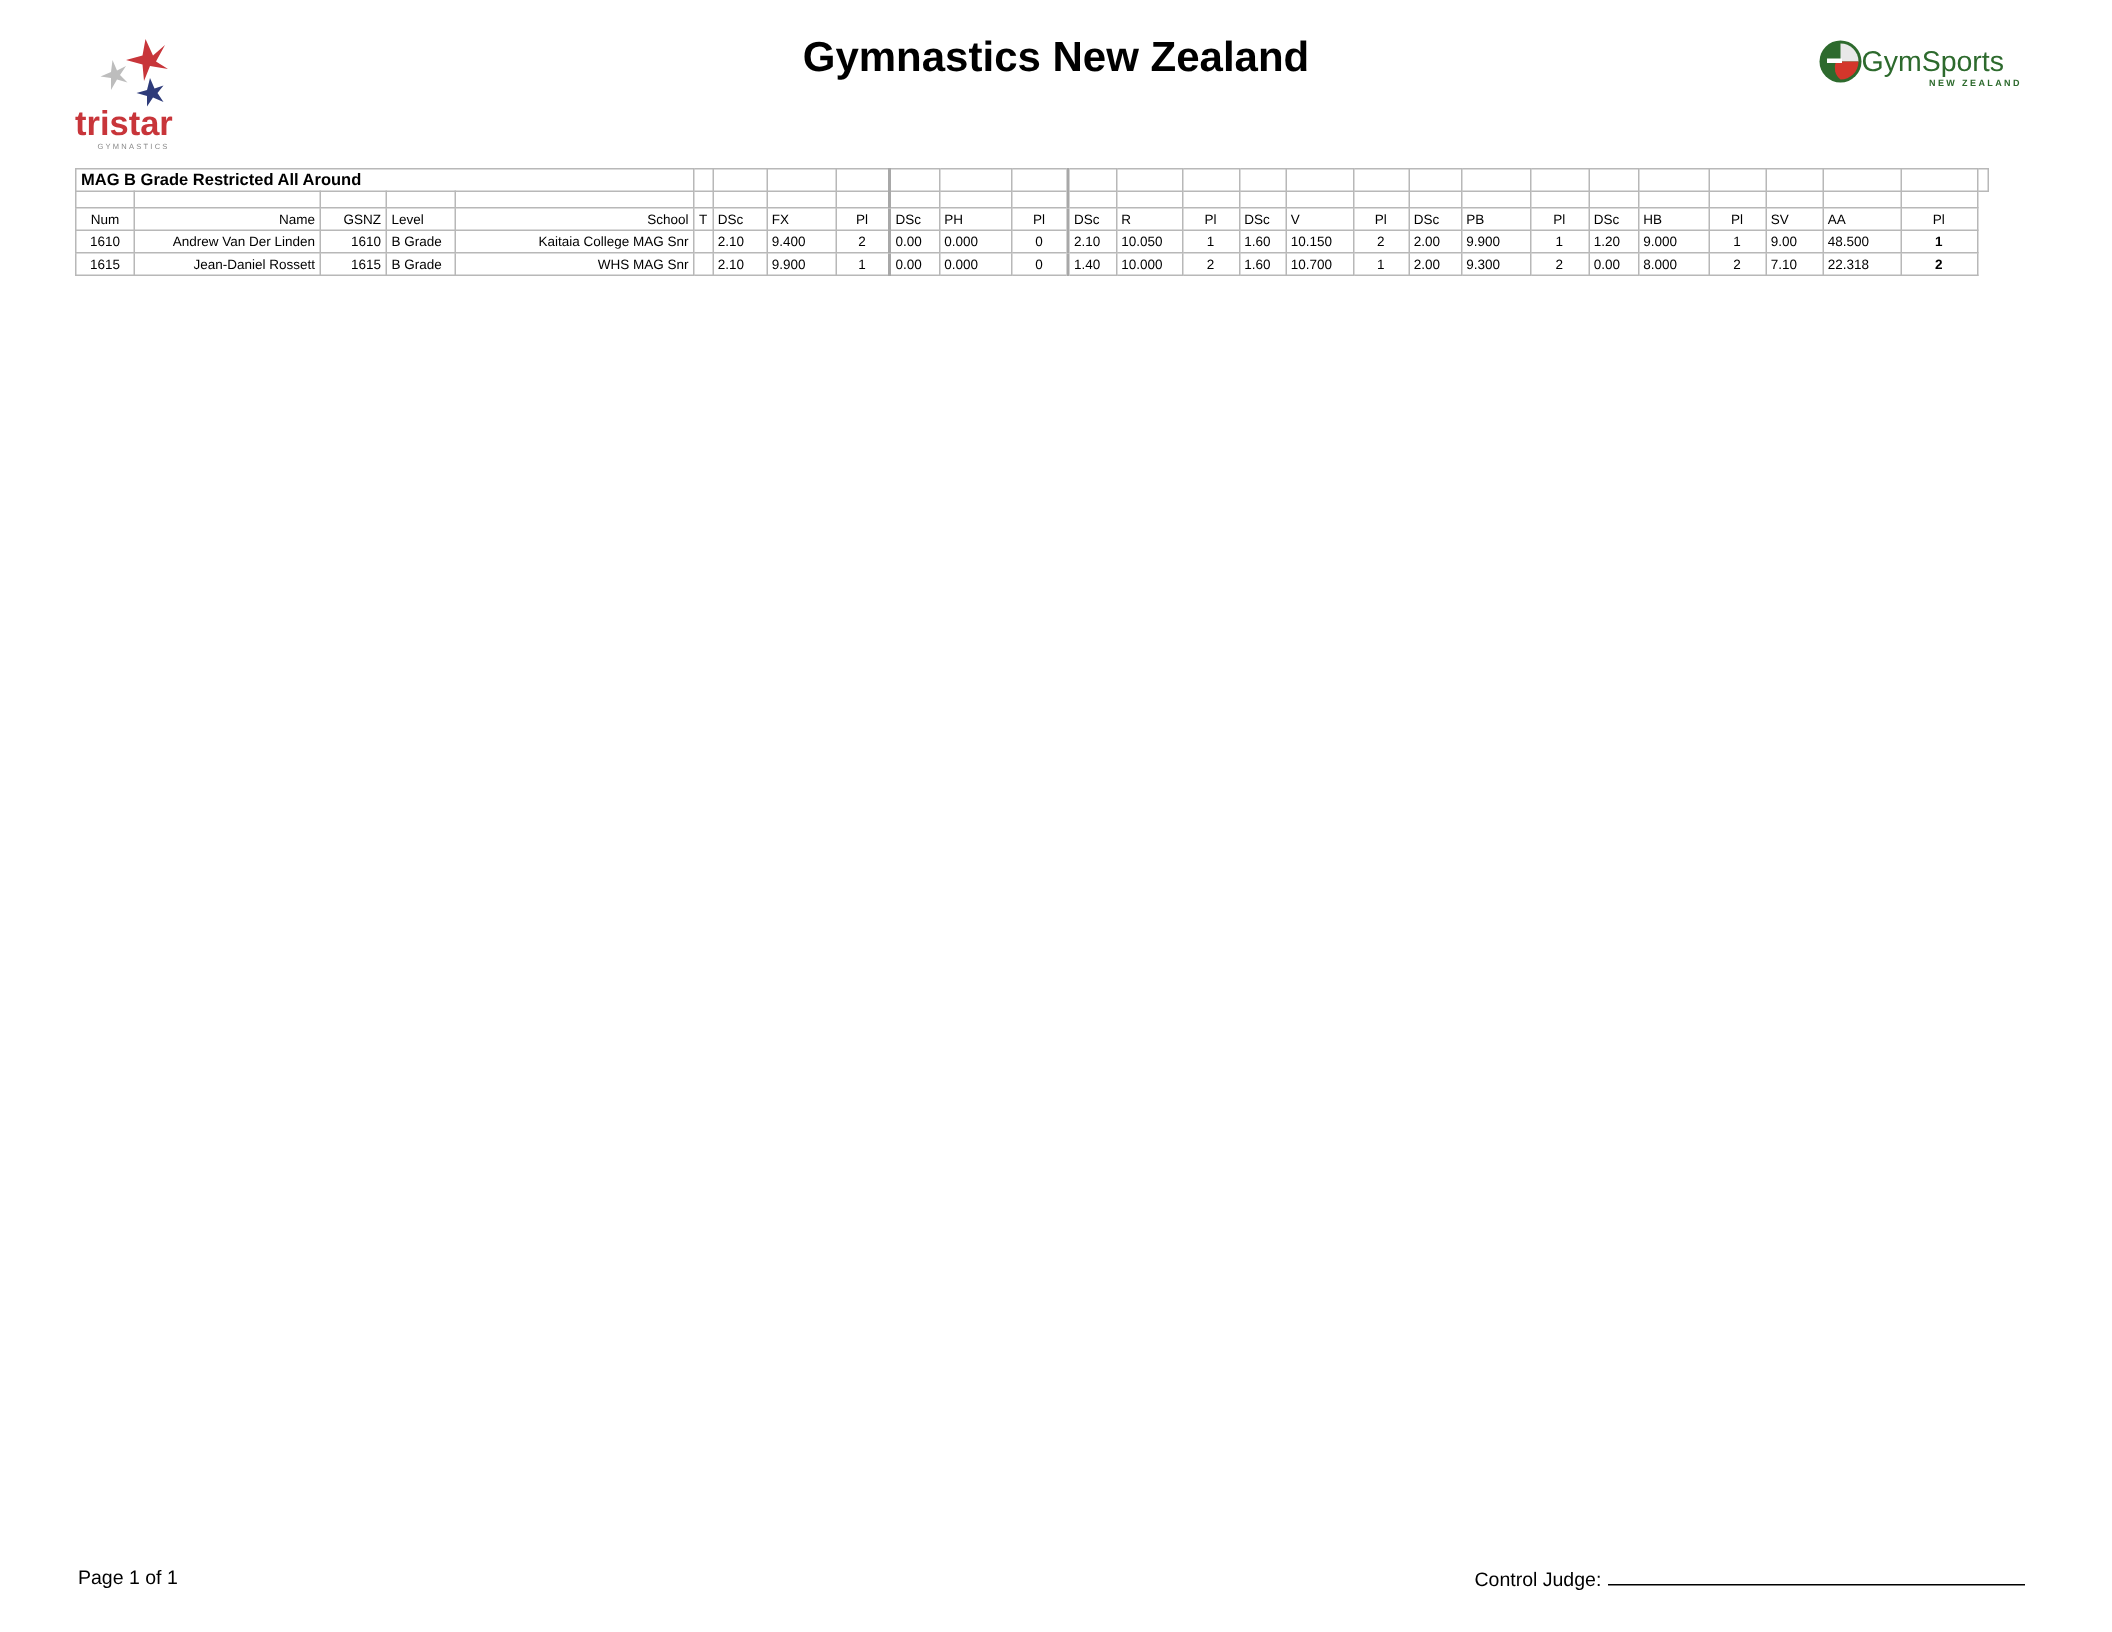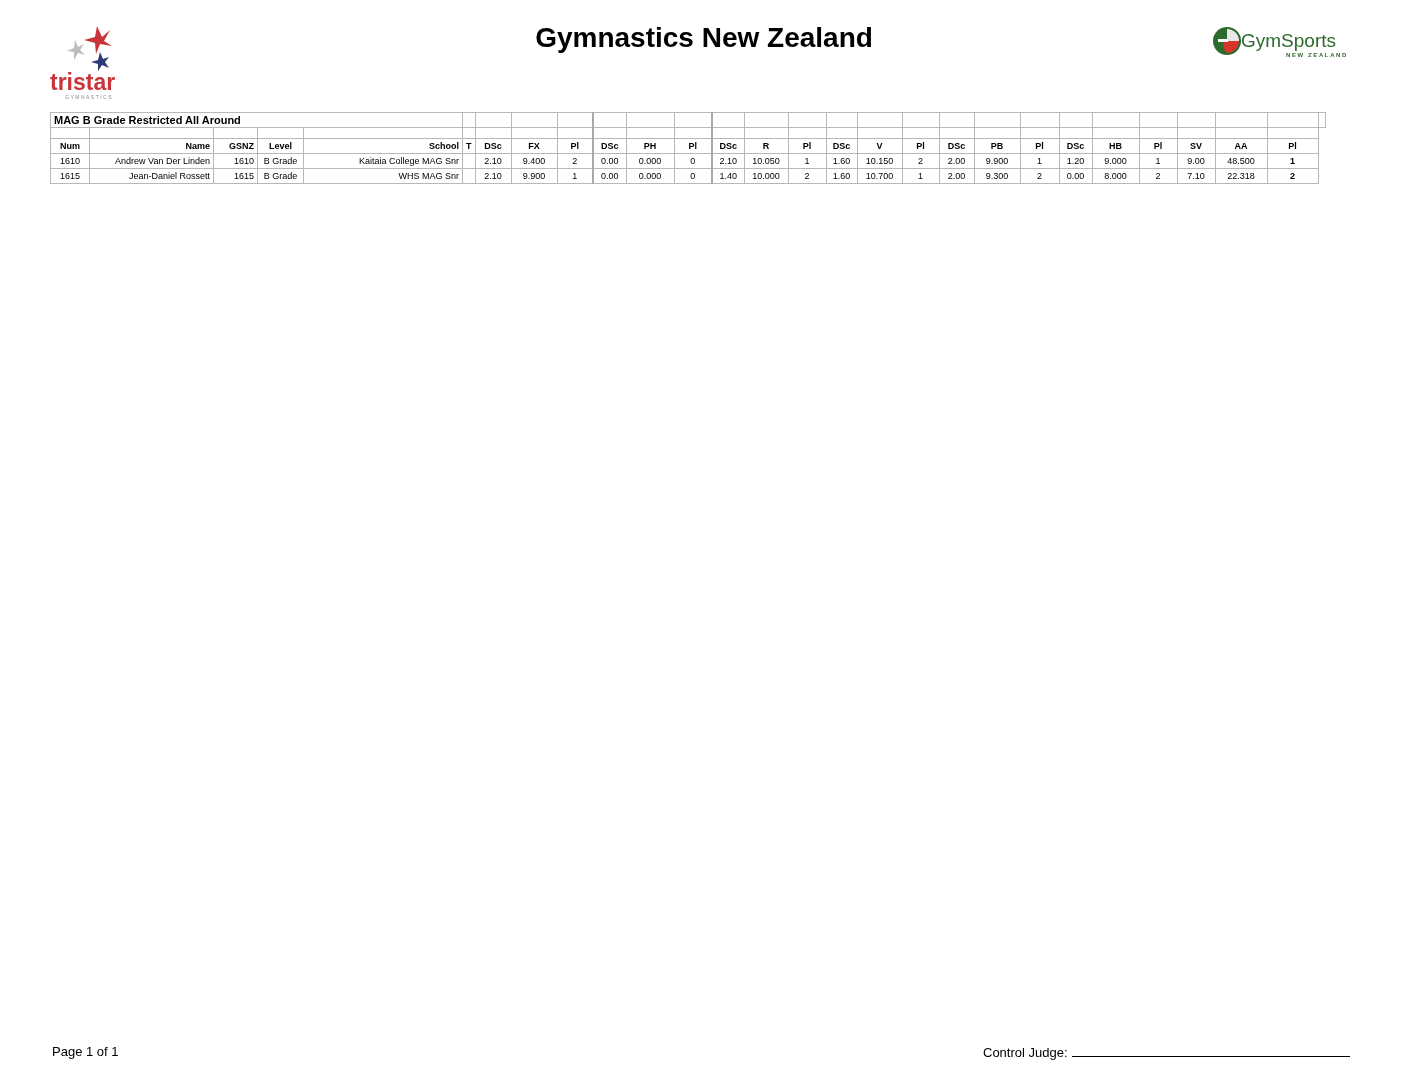--- a/index.html
+++ b/index.html
@@ -20,22 +20,22 @@
     padding-left: 32px;
   }
   .results-table td {
     border: 1px solid #b8b8b8; padding: 0 3px; white-space: nowrap; overflow: hidden;
     height: 14px; line-height: 14px;
   }
   .results-table td.thick-l { border-left: 2px solid #a8a8a8; }
   .results-table tr.title-row td { height: 14px; }
   .results-table td.caption { font-weight: bold; font-size: 11px; padding-left: 3px; }
   .results-table tr.blank-row td { height: 10px; }
-  .results-table tr.hdr td { font-weight: bold; }
-  .r { text-align: center; }
+  .results-table tr.hdr td { font-weight: normal; }
+  .r { text-align: left; }
   .c { text-align: center; }
   .l { text-align: right; }
   .b { font-weight: bold; }
   .footer-page { position: absolute; left: 52px; top: 1044px; font-size: 13px; }
   .footer-judge { position: absolute; left: 983px; top: 1044px; font-size: 13px; }
   .judge-line { display: inline-block; width: 278px; border-bottom: 1px solid #000; height: 12px; vertical-align: baseline; margin-left: 4px; }
 </style>
 </head>
 <body>
 

